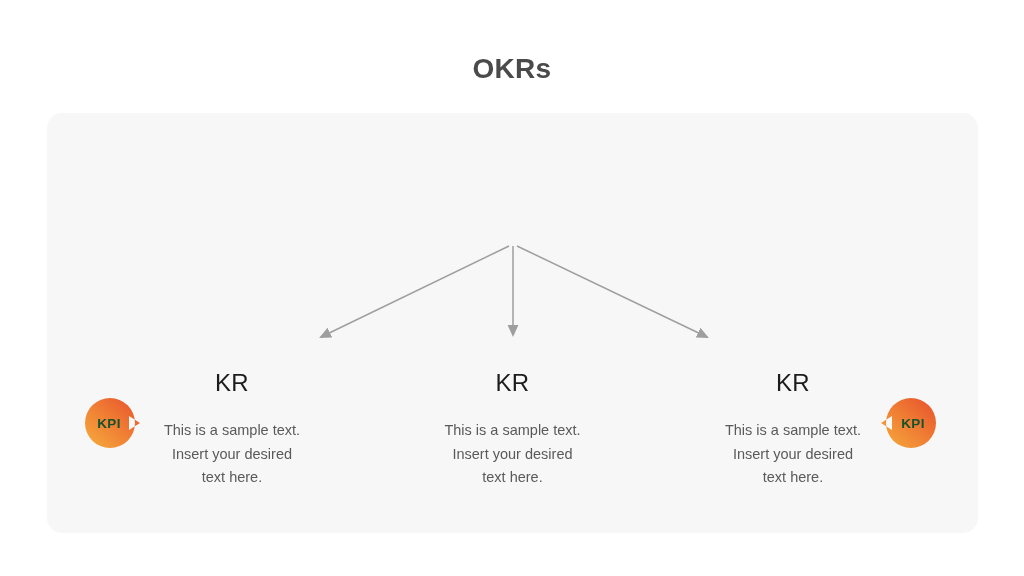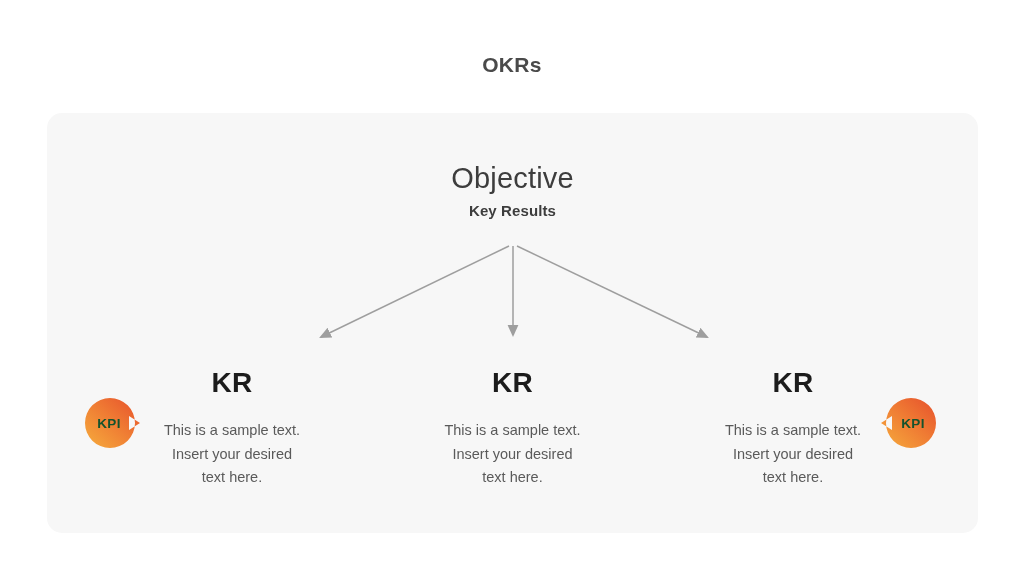--- a/index.html
+++ b/index.html
@@ -16,21 +16,21 @@
     -webkit-font-smoothing: antialiased;
   }
 
   
   .page-title {
     position: absolute;
     left: 0;
     top: 53px;
     width: 1024px;
     text-align: center;
-    font-size: 21px;
+    font-size: 28px;
     font-weight: bold;
     color: #4a4a4a;
     letter-spacing: 0.3px;
   }
 
   
   .card {
     position: absolute;
     left: 47px;
     top: 113px;
@@ -84,22 +84,22 @@
     display: flex;
     justify-content: space-between;
     padding: 0 60px;
     box-sizing: border-box;
   }
   .kr-col {
     width: 250px;
     text-align: center;
   }
   .kr-heading {
-    font-size: 28px;
-    font-weight: bold;
+    font-size: 24px;
+    font-weight: normal;
     color: #1c1c1c;
     line-height: 24px;
     letter-spacing: 0.4px;
   }
   .kr-body {
     margin-top: 24px;
     font-size: 14.5px;
     line-height: 23.5px;
     color: #5a5a5a;
     font-weight: normal;
@@ -133,24 +133,20 @@
   .kpi-left .kpi-label  { transform: translateX(-1px); }
   .kpi-right .kpi-label { transform: translateX(2px); }
 </style>
 </head>
 <body>
 
 <div class="page-title">OKRs</div>
 
 <div class="card">
 
-  <div class="objective-block">
-    <div class="objective-title">Objective</div>
-    <div class="objective-sub">Key Results</div>
-  </div>
 
   <svg class="arrows-layer" viewBox="0 0 931 420" width="931" height="420">
     <defs>
       <marker id="ah" markerWidth="9" markerHeight="9" refX="6.6" refY="4.5" orient="auto" markerUnits="strokeWidth">
         <path d="M0,0.9 L8,4.5 L0,8.1 z" fill="#9e9e9e"></path>
       </marker>
     </defs>
 
     <line x1="462" y1="133" x2="274" y2="224" stroke="#9e9e9e" stroke-width="1.5" marker-end="url(#ah)"></line>
 

